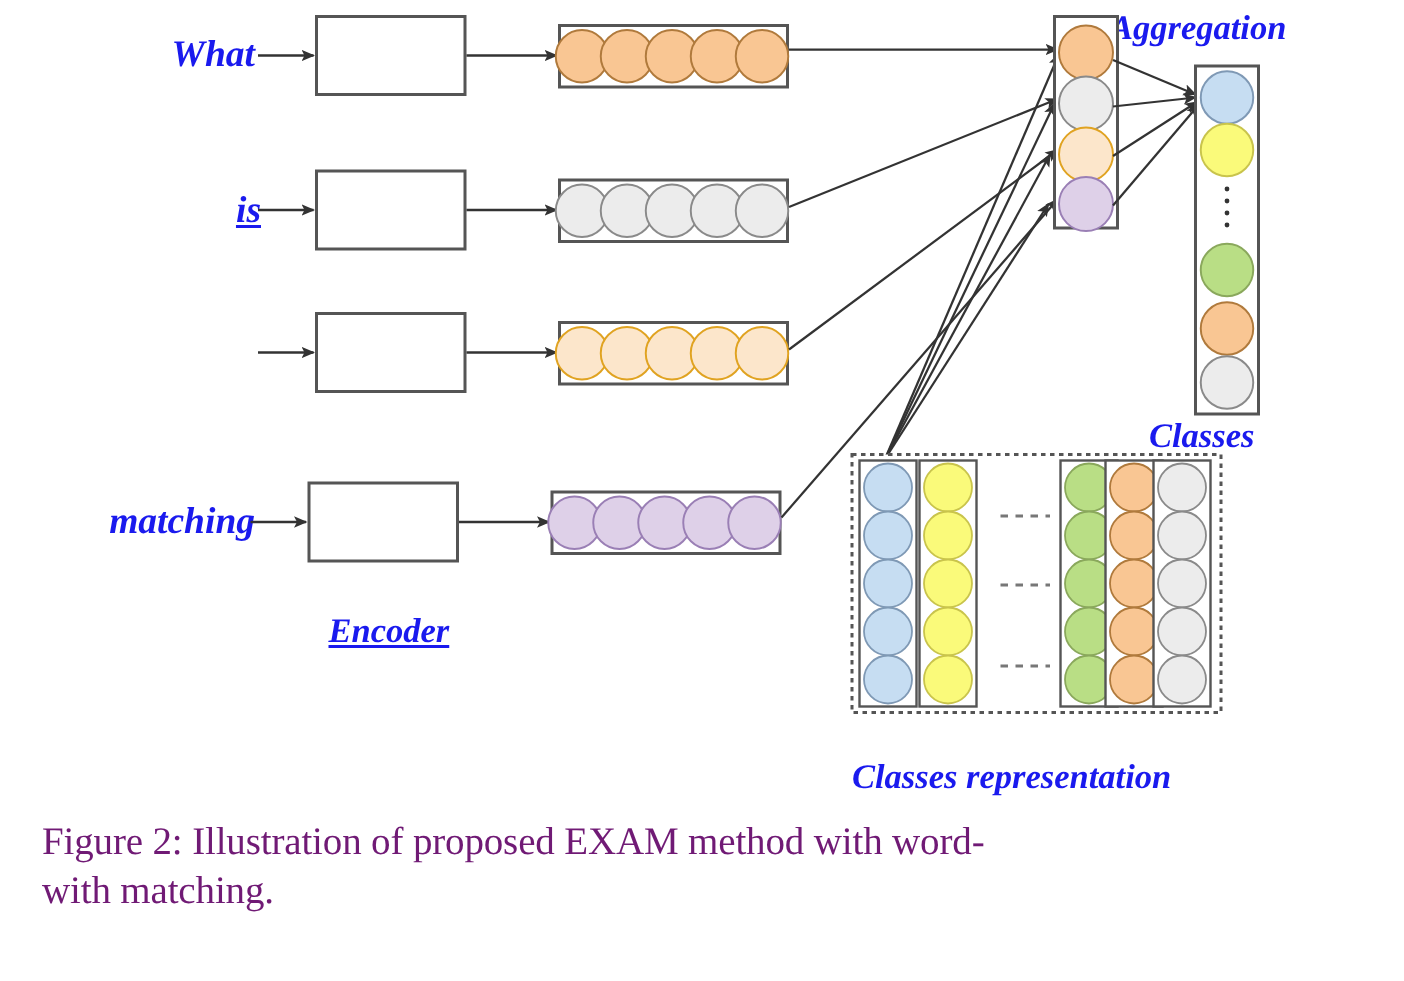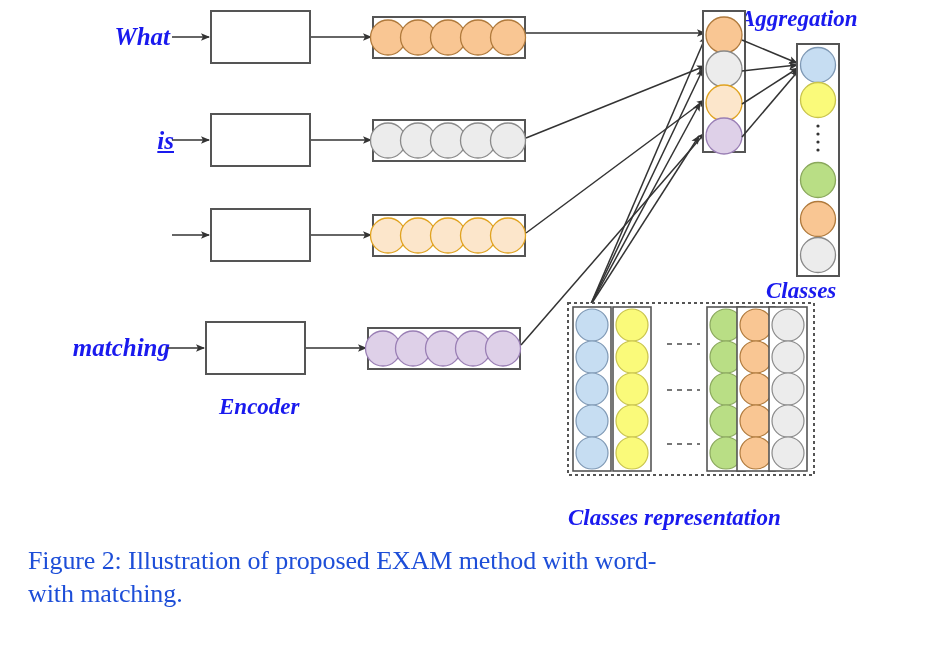--- a/index.html
+++ b/index.html
@@ -5,33 +5,33 @@
   html,body{margin:0;padding:0;background:#ffffff;}
   body{width:936px;height:654px;position:relative;overflow:hidden;
        font-family:"Liberation Serif",serif;}
   #figure{position:absolute;left:0;top:0;width:912px;height:654px;}
   svg#diagram{position:absolute;left:0;top:0;width:936px;height:540px;}
   .lbl{position:absolute;color:#1a1aee;font-style:italic;font-weight:bold;
        font-family:"Liberation Serif",serif;white-space:nowrap;}
   .word{font-size:25px;text-align:right;}
   .anno{font-size:23px;}
   #caption{position:absolute;left:28px;top:545px;width:880px;
-           font-family:"Liberation Serif",serif;font-size:26px;color:#1d4ed8;
+           font-family:"Liberation Serif",serif;font-size:26px;color:#701a75;
            line-height:1.25;letter-spacing:-0.1px;}
 </style>
 </head>
 <body>
 
 <div id="figure">
 
   <div class="lbl word" style="left:20px;top:23px;width:150px;">What</div>
   <div class="lbl word" style="left:24px;top:127px;width:150px;text-decoration:underline;">is</div>
   <div class="lbl word" style="left:10px;top:334px;width:160px;">matching</div>
 
-  <div class="lbl anno" style="left:219px;top:394px;">Encoder</div>
+  <div class="lbl anno" style="left:219px;top:408px;text-decoration:underline;">Encoder</div>
   <div class="lbl anno" style="left:740px;top:6px;">Aggregation</div>
   <div class="lbl anno" style="left:766px;top:278px;">Classes</div>
   <div class="lbl anno" style="left:568px;top:505px;">Classes representation</div>
 
   <svg id="diagram" viewBox="0 0 936 540">
     <defs>
       <marker id="ah" markerWidth="9" markerHeight="9" refX="8" refY="4.2" orient="auto" markerUnits="userSpaceOnUse">
         <path d="M0,0.4 L9,4.2 L0,8 L2,4.2 Z" fill="#333333"></path>
       </marker>
     </defs>

